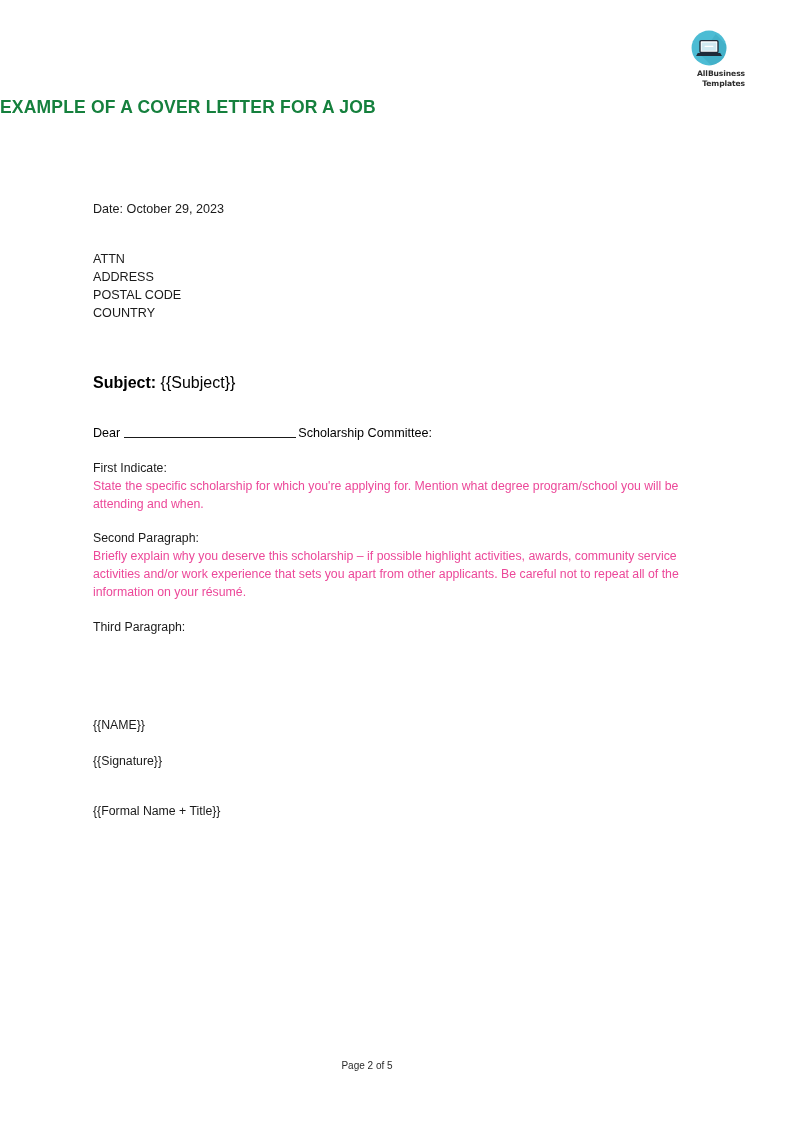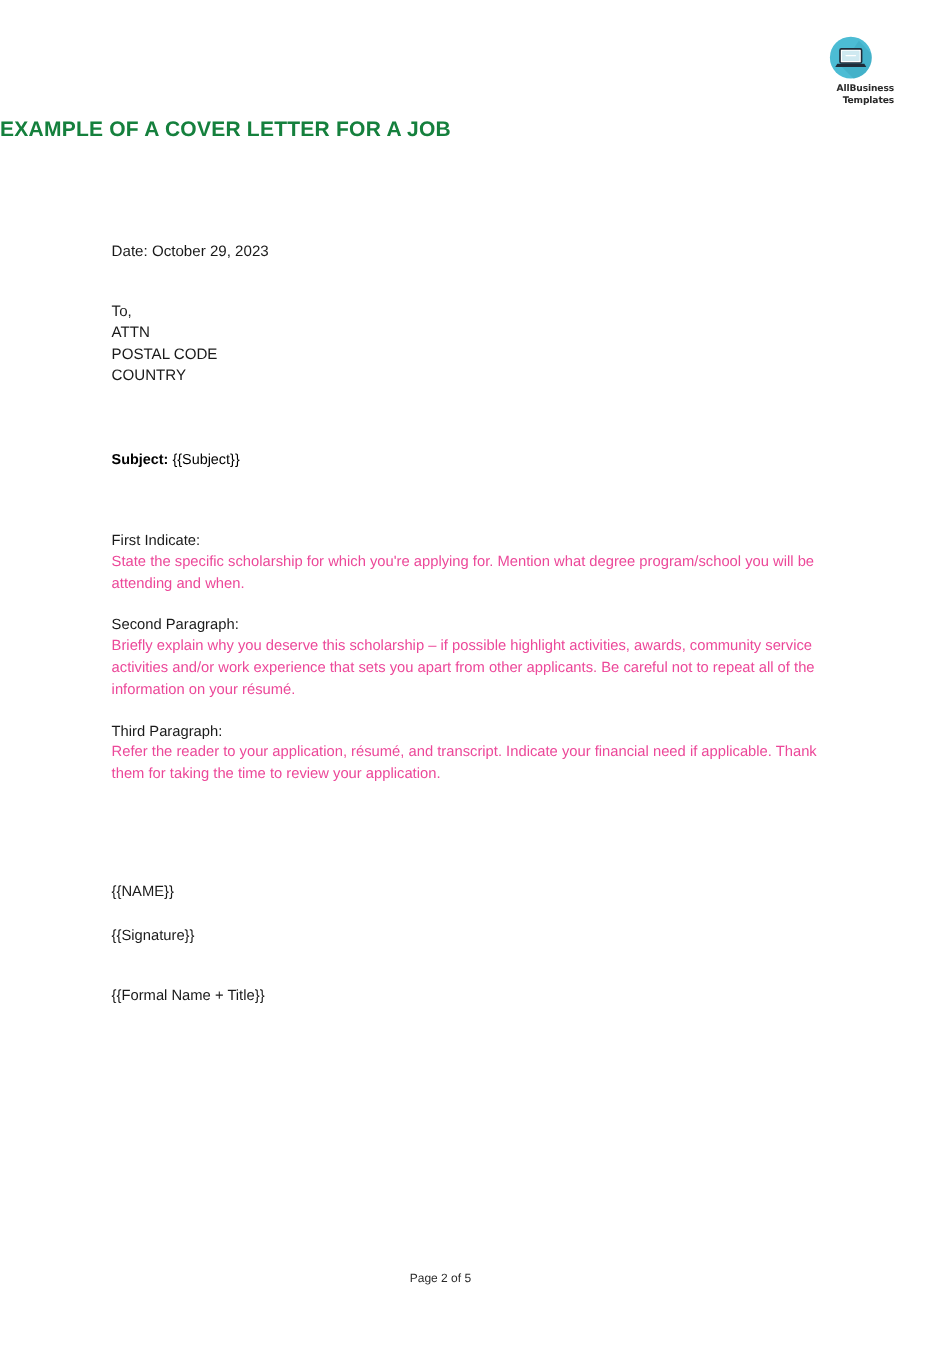--- a/index.html
+++ b/index.html
@@ -73,21 +73,21 @@
     line-height: 18px;
     color: #1a1a1a;
   }
 
   .gap-sm  { height: 18px; }
   .gap-md  { height: 32px; }
   .gap-lg  { height: 46px; }
   .gap-xl  { height: 52px; }
 
   .subject-row {
-    font-size: 12px;
+    font-size: 16px;
     line-height: 18px;
   }
   .subject-label { font-weight: bold; }
 
   .salutation {
     font-size: 12.6px;
     line-height: 18px;
     white-space: nowrap;
   }
   .blank-rule {
@@ -148,48 +148,48 @@
 
 <div class="doc-title">EXAMPLE OF A COVER LETTER FOR A JOB</div>
 
 <div class="doc-body">
 
   <div class="line">Date: October 29, 2023</div>
 
   <div class="gap-md"></div>
 
   <div>
-    <div class="addr-line">To,</div>
     <div class="addr-line">ATTN</div>
+    <div class="addr-line">ADDRESS</div>
     <div class="addr-line">POSTAL CODE</div>
     <div class="addr-line">COUNTRY</div>
   </div>
 
   <div class="gap-xl"></div>
 
   <div class="subject-row"><span class="subject-label">Subject:</span> <span>{{Subject}}</span></div>
 
   <div class="gap-md"></div>
 
+  <div class="salutation"><span>Dear</span><span class="blank-rule"></span><span>Scholarship Committee:</span></div>
 
   <div class="gap-sm"></div>
 
   <div class="para-block">
     <div class="para-label">First Indicate:</div>
     <div class="para">State the specific scholarship for which you're applying for. Mention what degree program/school you will be attending and when.</div>
   </div>
 
   <div class="para-block">
     <div class="para-label">Second Paragraph:</div>
     <div class="para">Briefly explain why you deserve this scholarship – if possible highlight activities, awards, community service activities and/or work experience that sets you apart from other applicants. Be careful not to repeat all of the information on your résumé.</div>
   </div>
 
   <div class="para-block">
     <div class="para-label">Third Paragraph:</div>
-    <div class="para">Refer the reader to your application, résumé, and transcript. Indicate your financial need if applicable. Thank them for taking the time to review your application.</div>
   </div>
 
   <div class="gap-lg"></div>
 
   <div class="gap-sm"></div>
   <div class="sign-line">{{NAME}}</div>
   <div class="gap-sm"></div>
   <div class="sign-line">{{Signature}}</div>
   <div class="gap-md"></div>
   <div class="sign-line">{{Formal Name + Title}}</div>

